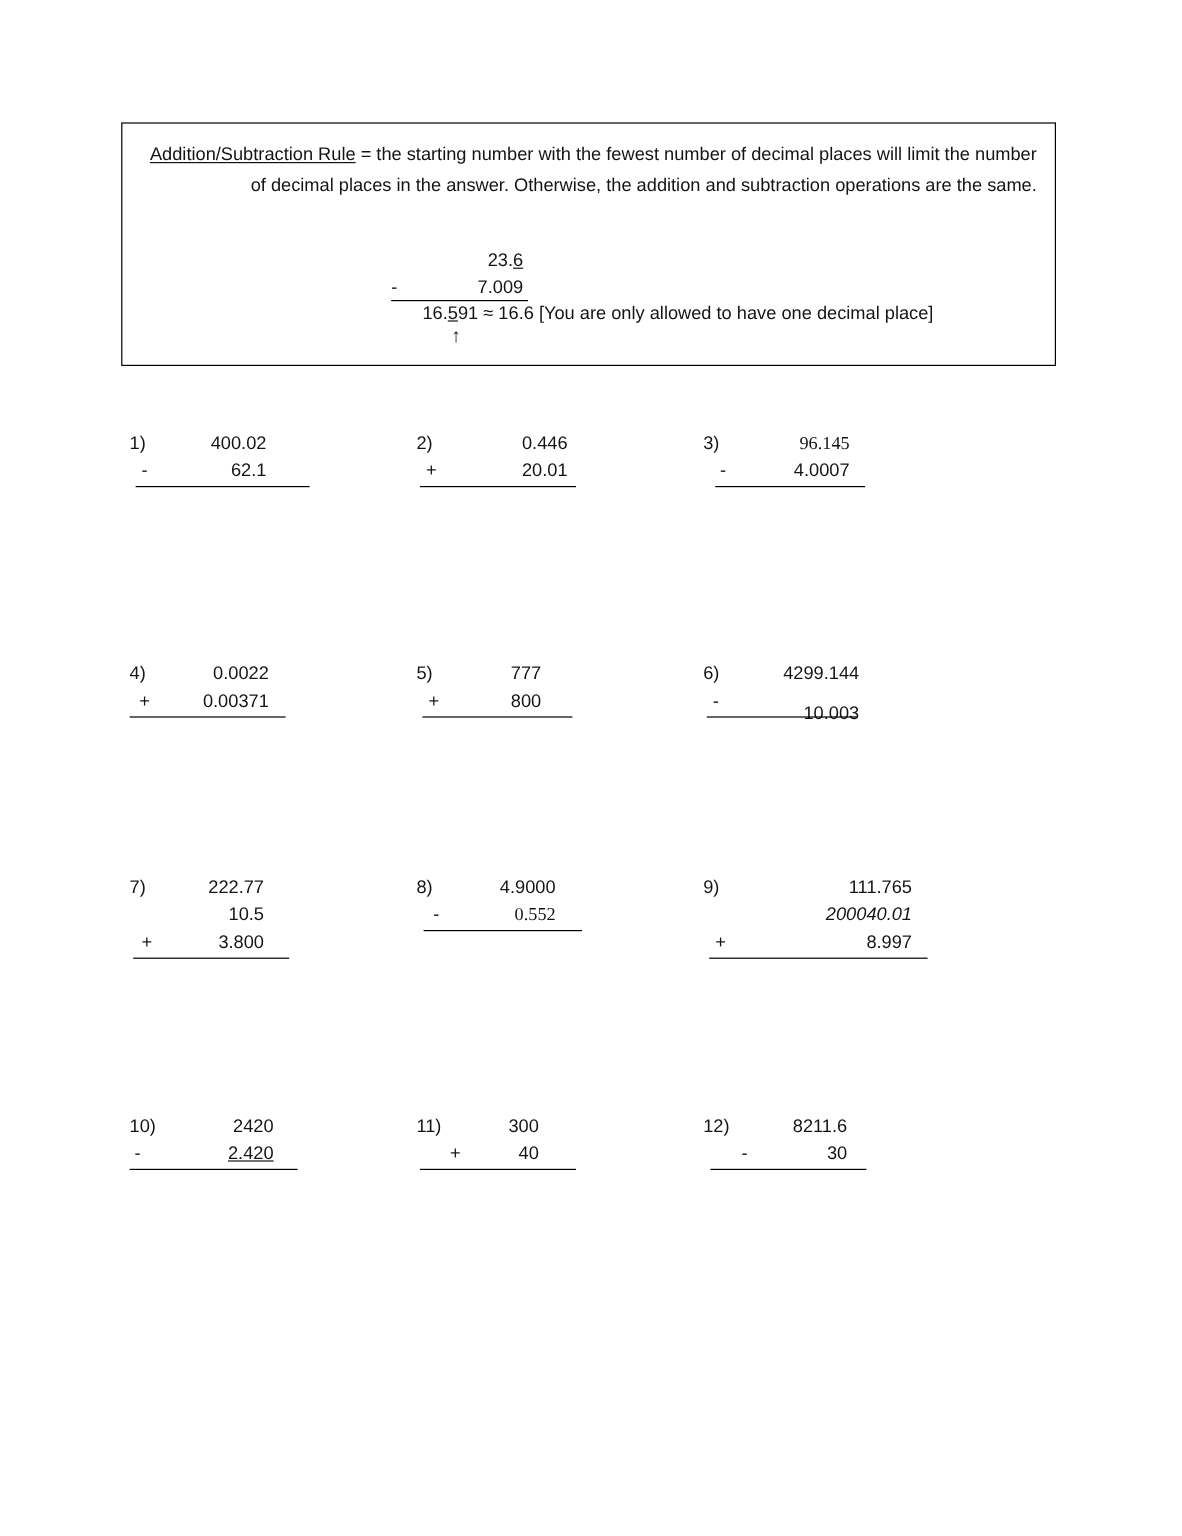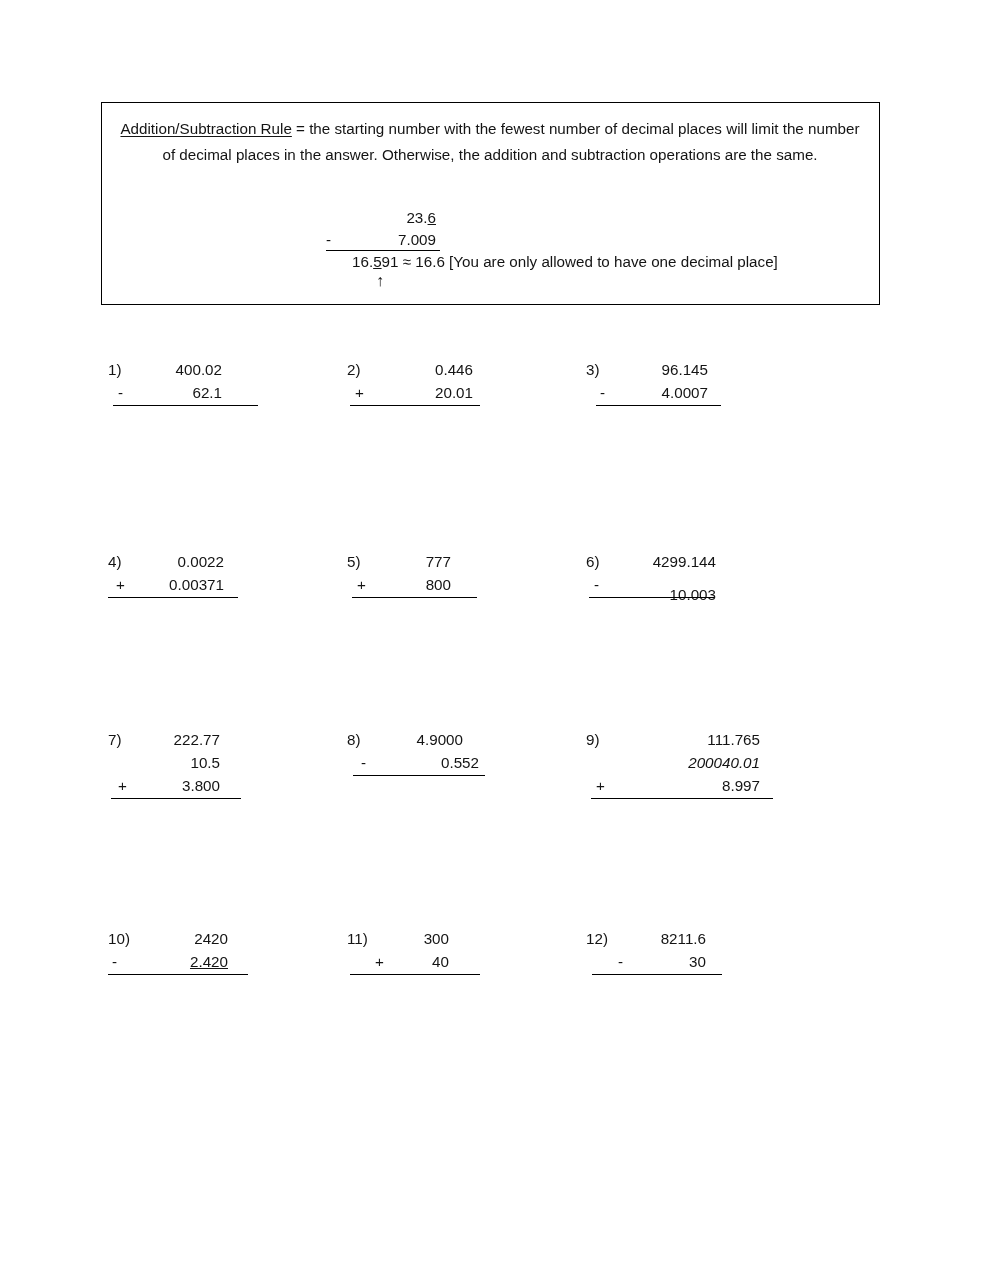--- a/index.html
+++ b/index.html
@@ -27,21 +27,21 @@
     box-sizing: border-box;
   }
   .rule-text {
     position: absolute;
     left: 14px;
     top: 13px;
     width: 748px;
     font-size: 15.2px;
     line-height: 26px;
     color: #141414;
-    text-align: center;
+    text-align: right;
   }
   .rule-term {
     text-decoration: underline;
     text-underline-offset: 2px;
   }
 
   
   .example {
     position: absolute;
     left: 224px;
@@ -179,21 +179,21 @@
           <span class="p-op" style="left: -40px;">+</span>
           <span class="p-num" style="left: 0px; width: 78px;">20.01</span>
         </div>
       </div>
       <div class="p-line" style="left: 3px; width: 130px; top: 47px;"></div>
     </div>
     <div class="problem" style="left: 586px; top: 358px;">
       <span class="p-label">3)</span>
       <div class="p-stack" style="left: 40px; top: 0px;">
         <div class="p-row">
-          <span class="p-num" style="left: 0px; width: 82px;">96.145</span>
+          <span class="p-num" style="left: 0px; width: 82px; font-family: Liberation Serif, serif;">96.145</span>
         </div>
         <div class="p-row">
           <span class="p-op" style="left: -26px;">-</span>
           <span class="p-num" style="left: 0px; width: 82px;">4.0007</span>
         </div>
       </div>
       <div class="p-line" style="left: 10px; width: 125px; top: 47px;"></div>
     </div>
     <div class="problem" style="left: 108px; top: 550px;">
       <span class="p-label">4)</span>
@@ -251,21 +251,21 @@
       <div class="p-line" style="left: 3px; width: 130px; top: 70px;"></div>
     </div>
     <div class="problem" style="left: 347px; top: 728px;">
       <span class="p-label">8)</span>
       <div class="p-stack" style="left: 40px; top: 0px;">
         <div class="p-row">
           <span class="p-num" style="left: 0px; width: 76px;">4.9000</span>
         </div>
         <div class="p-row">
           <span class="p-op" style="left: -26px;">-</span>
-          <span class="p-num" style="left: 16px; width: 76px;">0.552</span>
+          <span class="p-num" style="left: 0px; width: 76px; font-family: Liberation Serif, serif;">0.552</span>
         </div>
       </div>
       <div class="p-line" style="left: 6px; width: 132px; top: 47px;"></div>
     </div>
     <div class="problem" style="left: 586px; top: 728px;">
       <span class="p-label">9)</span>
       <div class="p-stack" style="left: 42px; top: 0px;">
         <div class="p-row">
           <span class="p-num" style="left: 0px; width: 132px;">111.765</span>
         </div>

